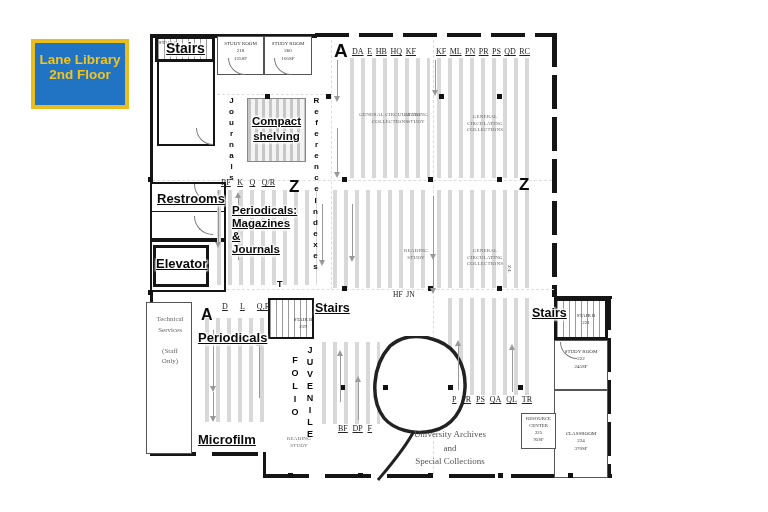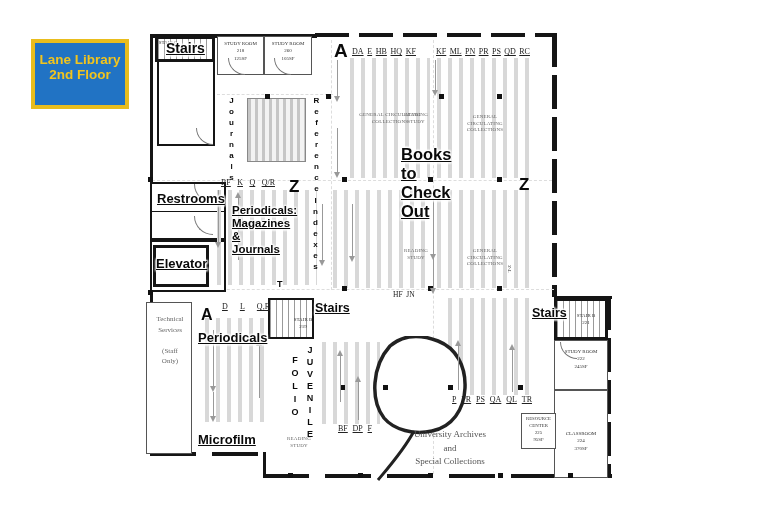--- a/index.html
+++ b/index.html
@@ -155,20 +155,22 @@
     <span style="display:block;">218</span>
     <span style="display:block;">125SF</span>
   </div>
   <div class="tinylbl" style="left:265px;top:40px;width:46px;">
     <span style="display:block;">STUDY ROOM</span>
     <span style="display:block;">260</span>
     <span style="display:block;">105SF</span>
   </div>
 
   <div class="maplbl vtext" style="left:227px;top:96px;height:80px;font-size:8px;letter-spacing:2px;">Journals</div>
+  <div class="maplbl halo pre" style="left:247px;top:114px;width:59px;font-size:11.5px;text-align:center;line-height:1.3;">Compact
+shelving</div>
   <div class="maplbl vtext" style="left:312px;top:96px;height:92px;font-size:8px;letter-spacing:2px;">Reference</div>
 
   <div class="maplbl" style="left:334px;top:40px;font-size:19px;">A</div>
   <div class="callrow" style="left:352px;top:47px;width:64px;">
       <span>DA</span>
       <span>E</span>
       <span>HB</span>
       <span>HQ</span>
       <span>KF</span>
     </div>
@@ -182,24 +184,20 @@
       <span>RC</span>
     </div>
 
   <div class="gencirc" style="left:352px;top:112px;width:76px;">GENERAL CIRCULATING
 COLLECTIONS</div>
   <div class="gencirc" style="left:403px;top:112px;width:26px;">READING
 STUDY</div>
   <div class="gencirc" style="left:455px;top:114px;width:60px;">GENERAL CIRCULATING
 COLLECTIONS</div>
 
-  <div class="maplbl halo pre" style="left:401px;top:145px;font-size:16.5px;line-height:19px;">Books
-to
-Check
-Out</div>
 
   <div class="maplbl halo" style="left:157px;top:191px;font-size:13px;">Restrooms</div>
   <div class="maplbl halo" style="left:156px;top:256px;font-size:13px;">Elevator</div>
 
   <div class="callrow" style="left:221px;top:178px;width:54px;">
       <span>BF</span>
       <span>K</span>
       <span>Q</span>
       <span>Q/R</span>
     </div>

